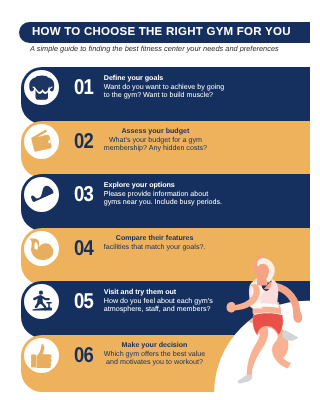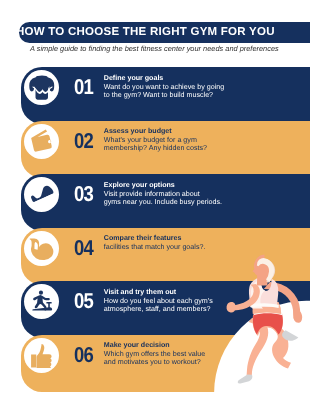--- a/index.html
+++ b/index.html
@@ -4,21 +4,21 @@
 <style>
   html,body{margin:0;padding:0;}
   body{width:310px;height:400px;overflow:hidden;background:#ffffff;
        -webkit-font-smoothing:antialiased;text-rendering:geometricPrecision;
        font-family:"Liberation Sans",sans-serif;position:relative;}
   .page{position:absolute;inset:0;width:310px;height:400px;overflow:hidden;background:#fff;}
 
   
   .hdr-bar{position:absolute;left:19px;top:22px;width:300px;height:21px;
            background:#15305e;border-radius:11px;}
-  .hdr-title{position:absolute;left:16px;top:22px;height:35px;line-height:21.6px;
+  .hdr-title{position:absolute;left:32px;top:22px;height:35px;line-height:21.6px;
              color:#fff;font-weight:bold;font-size:11.5px;letter-spacing:.25px;white-space:nowrap;}
   .hdr-sub{position:absolute;left:30px;top:44px;color:#2f2f2f;font-size:7.4px;
            font-style:italic;white-space:nowrap;}
 
   
   .row{position:absolute;left:21px;width:295px;height:57px;border-radius:21px 0 0 21px;}
   .row.navy{background:#15305e;}
   .row.orange{background:#eeb15c;}
 
   .disc{position:absolute;left:3px;top:3px;width:35px;height:35px;border-radius:50%;background:#fff;}
@@ -27,21 +27,21 @@
   .row.orange .disc svg{fill:#e8ae5f;}
   .num{position:absolute;left:53px;top:0;height:41px;line-height:41px;font-weight:bold;font-size:21.5px;
        letter-spacing:-0.8px;transform:scaleX(0.86);transform-origin:left center;}
   .row.navy .num{color:#fff;}
   .row.orange .num{color:#15305e;}
 
   .txt{position:absolute;left:82.8px;top:6.6px;}
   .ttl{font-weight:bold;font-size:7.1px;line-height:8.6px;margin:0 0 0.6px 0;white-space:nowrap;}
   .bdy{font-size:7.15px;line-height:8.1px;white-space:nowrap;}
   .row.navy .ttl,.row.navy .bdy{color:#fff;}
-  .row.orange .ttl,.row.orange .bdy{color:#15305e;}
+  .row.orange .ttl,.row.orange .bdy{color:#15305e;text-align:center;}
 
   .art{position:absolute;left:0;top:0;width:310px;height:400px;pointer-events:none;}
 </style>
 </head>
 <body>
 
 <div class="page">
 
   <div class="hdr-bar"></div>
   <div class="hdr-title">HOW TO CHOOSE THE RIGHT GYM FOR YOU</div>
@@ -83,21 +83,21 @@
             <g transform="rotate(-24 50 52)">
               <path d="M8 44 q0 -7 6 -7 q5 0 7 5 l4 9 q2 4 6 4 l8 0 q5 0 8 -4 l18 -22 q4 -5 10 -5 q10 0 15 9 q6 10 6 22 q0 8 -8 8 l-72 0 q-8 0 -8 -8 z"></path>
               <path d="M10 62 l80 0 q0 5 -2 8 l-76 0 q-2 -3 -2 -8z" fill="#fff"></path>
               <path d="M47 34 l5 -6 5 3 -5 6z M55 25 l5 -6 5 3 -5 6z M63 16 l5 -5 5 3 -5 6z" fill="#fff"></path>
             </g>
           </svg>
         </div>
         <div class="num">03</div>
         <div class="txt">
           <div class="ttl">Explore your options</div>
-          <div class="bdy">Visit provide information about</div>
+          <div class="bdy">Please provide information about</div>
           <div class="bdy">gyms near you. Include busy periods.</div>
         </div>
       </div>
       <div class="row orange" style="top: 227.5px;">
         <div class="disc">
           <svg viewBox="0 0 100 100">
             <path d="M20 13 q11 0 16 8 q4 7 3 16 l0 9 q5 -8 15 -12 q12 -5 23 1 q13 7 16 22 q3 16 -7 27 q-10 11 -27 12 q-18 1 -32 -7 q-14 -9 -18 -25 q-3 -13 1 -23 l0 -13 q0 -8 -4 -10 q-4 -2 -4 -3 q0 -2 3 -2 z"></path>
             <path d="M24 27 q5 1 8 6 q3 5 2 12 l-1 12 -12 -3 0 -14 q0 -9 3 -13 z" fill="#fff"></path>
           </svg>
         </div>

